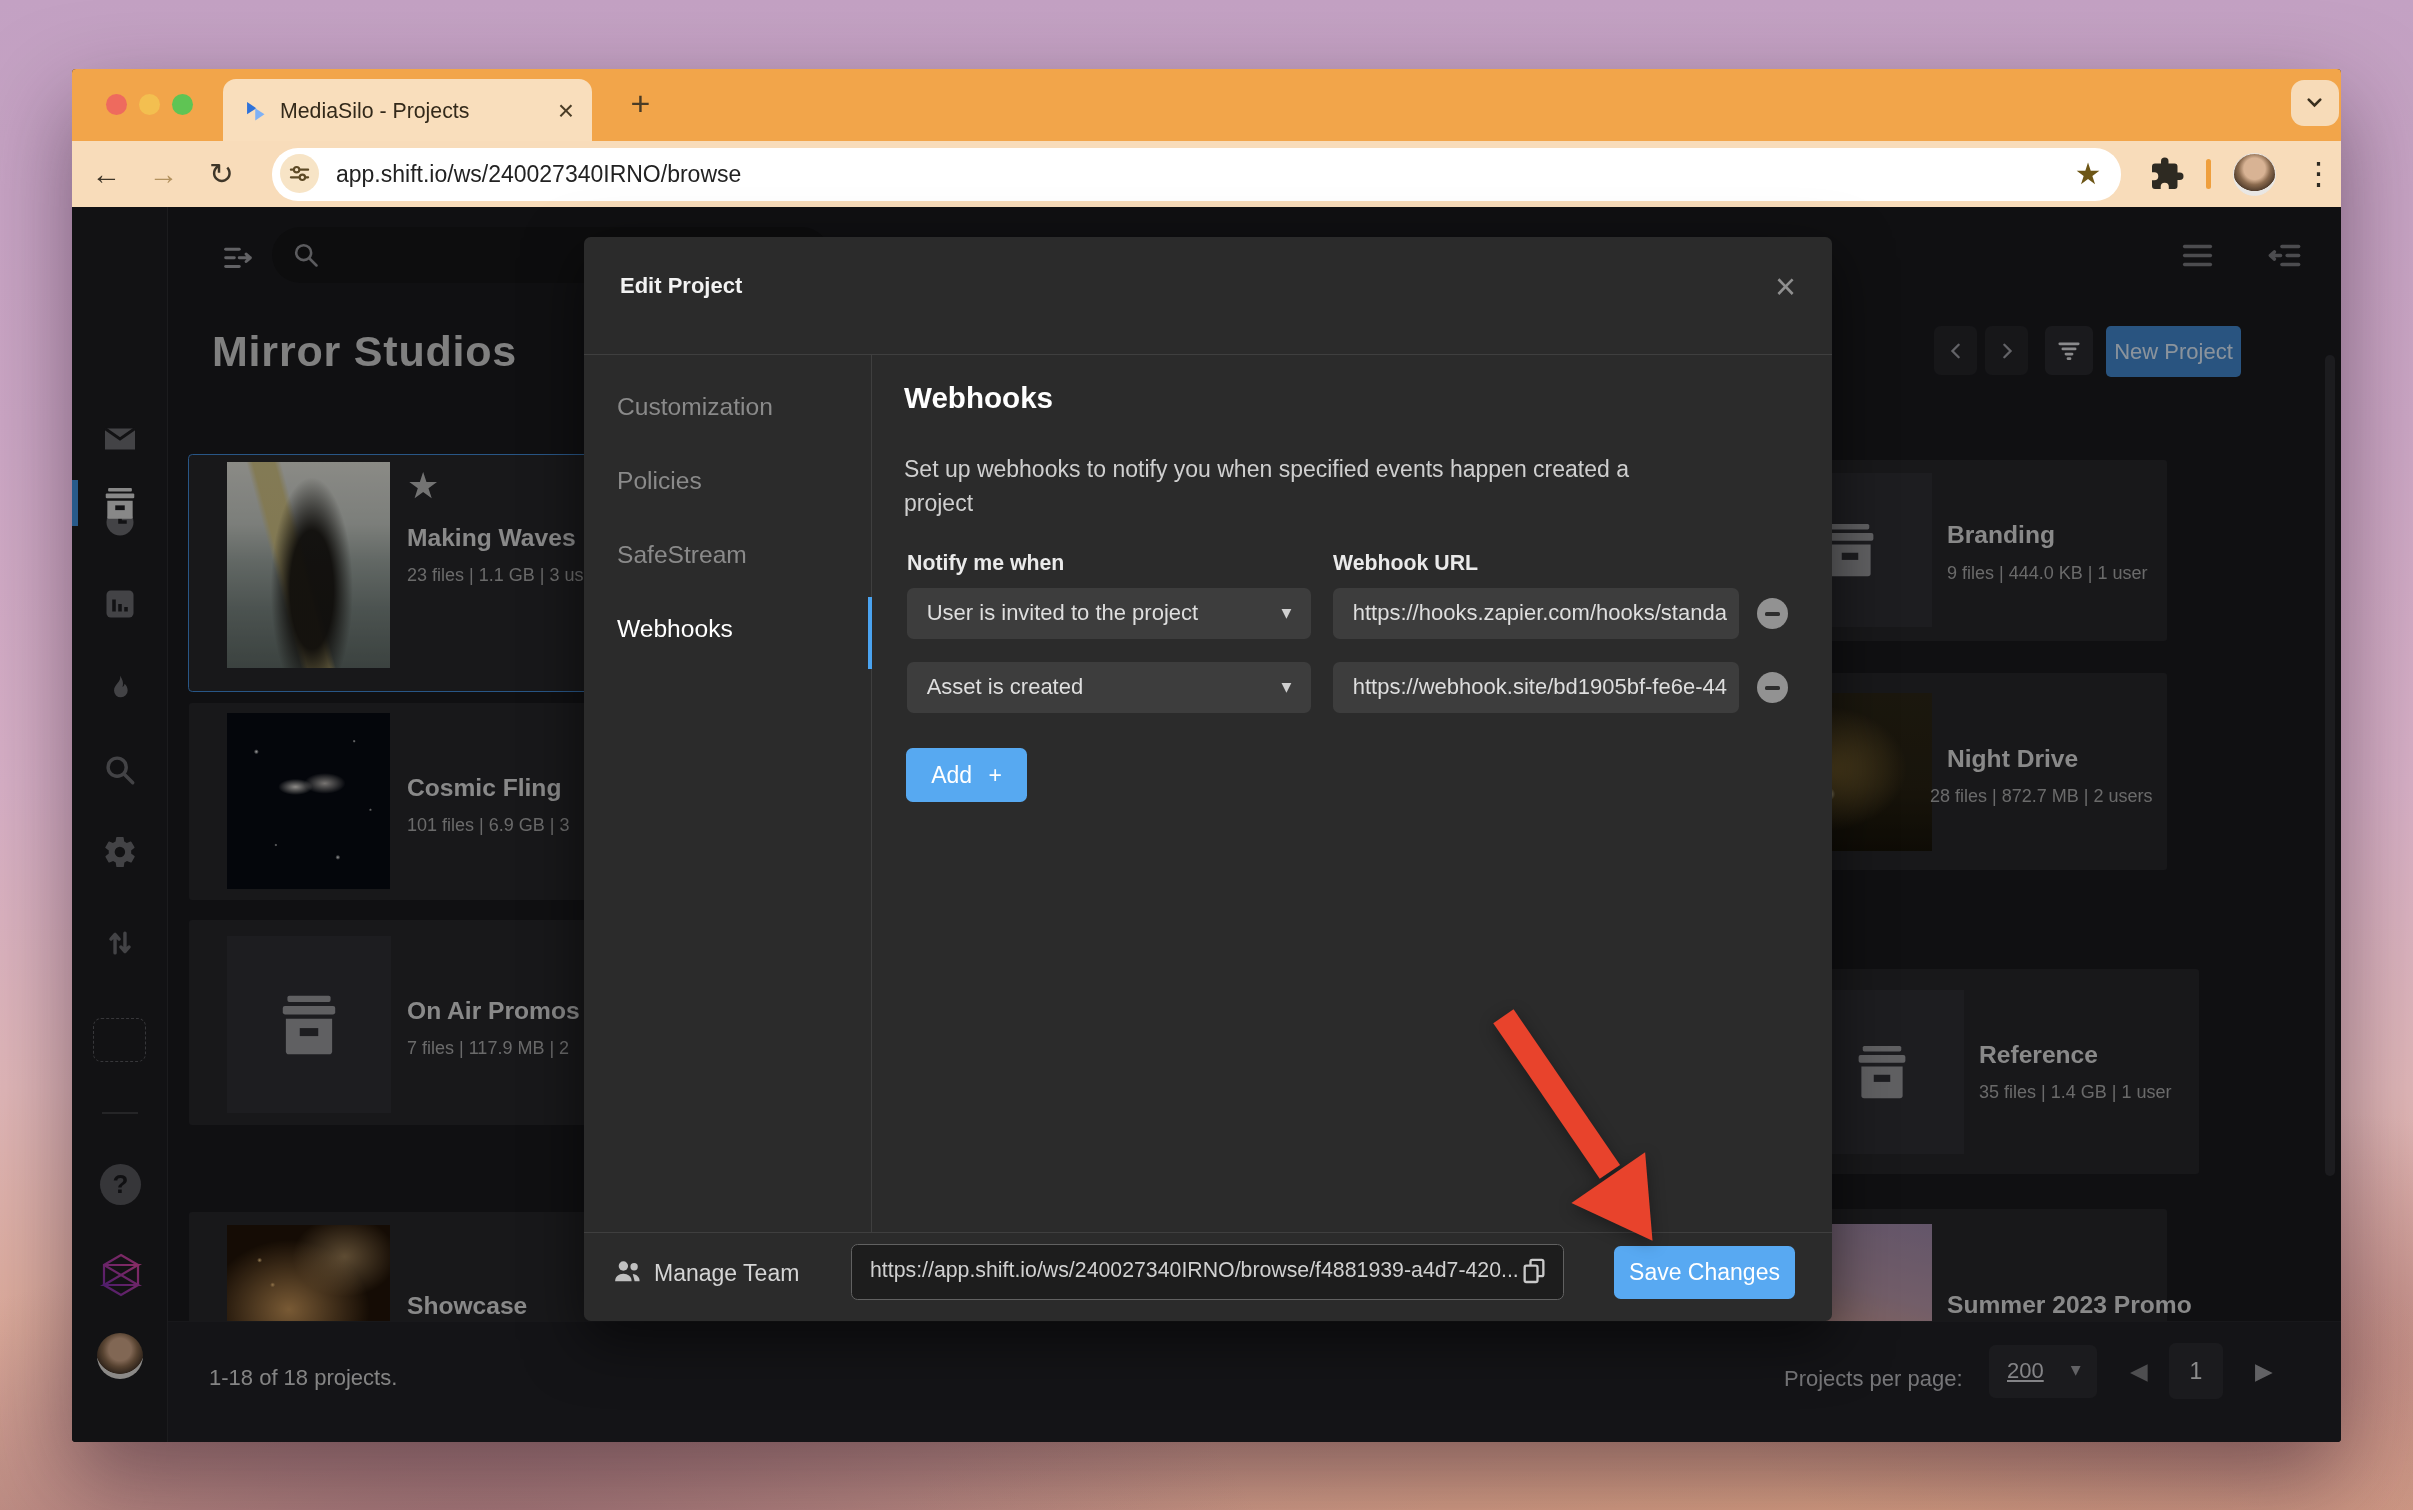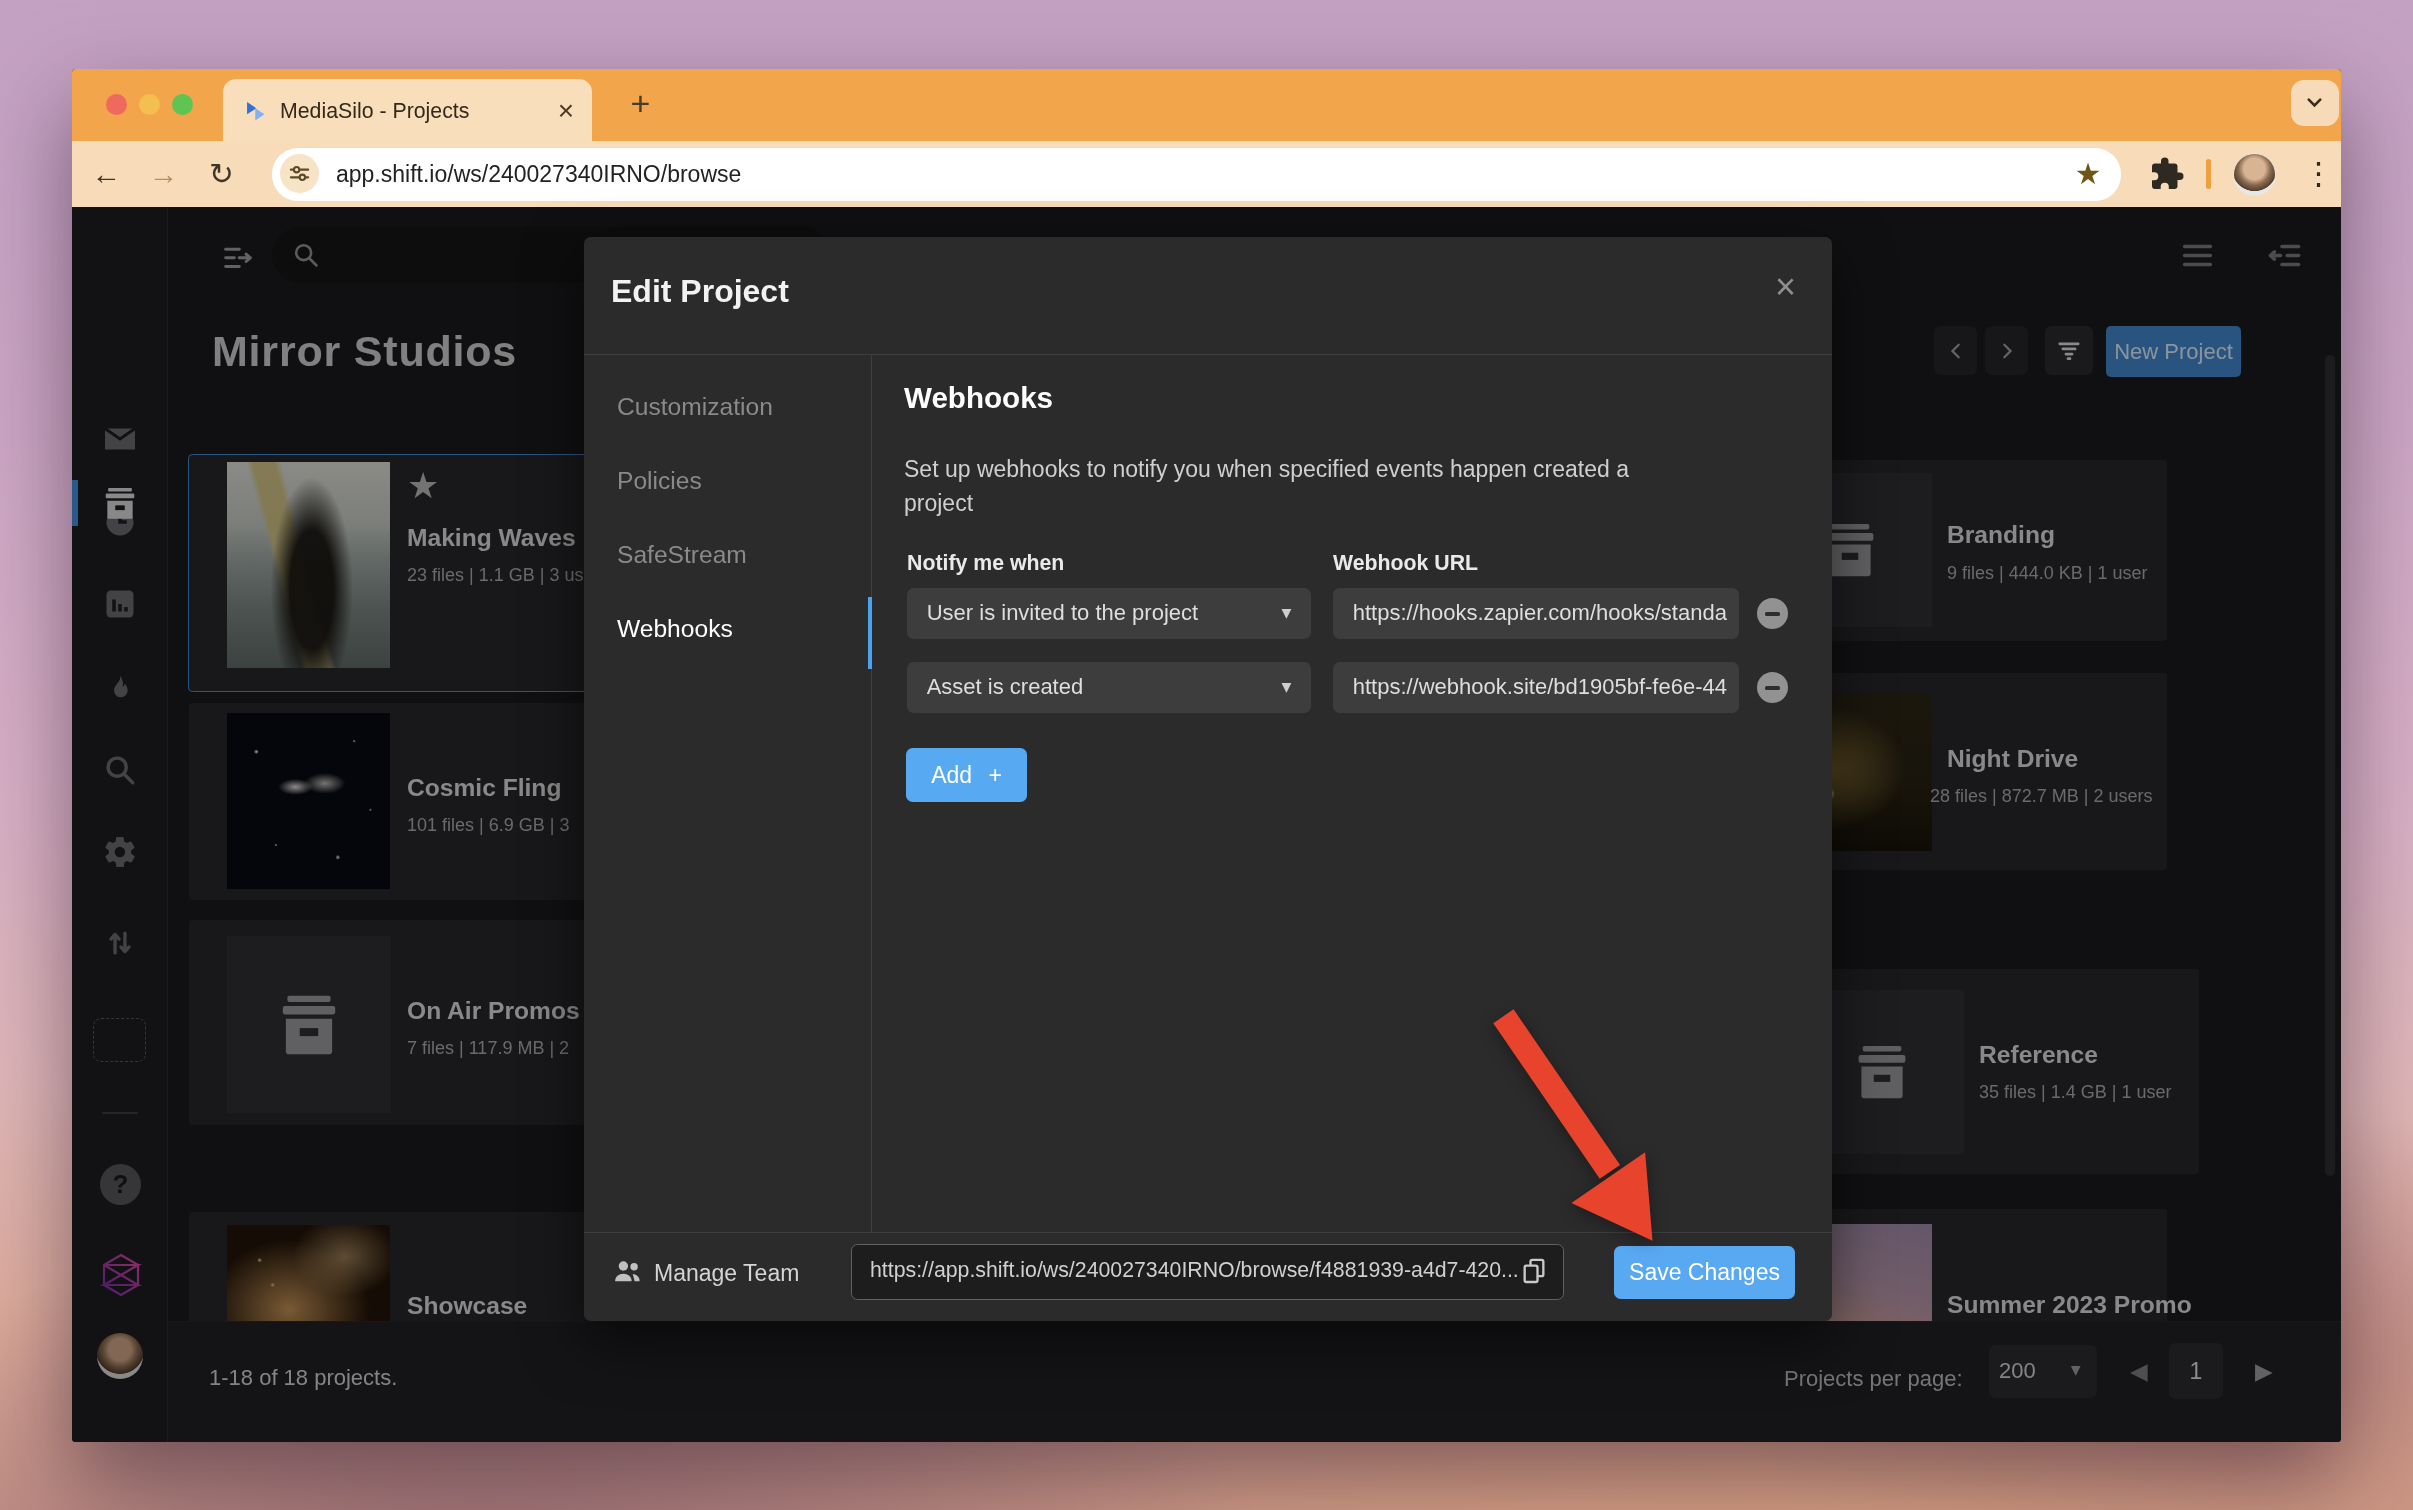--- a/index.html
+++ b/index.html
@@ -103,32 +103,32 @@
       radial-gradient(123px 90px at 32% 48%, rgba(198,158,72,.6), transparent 70%),
       linear-gradient(180deg, #2b2516 0%, #262012 60%, #171309 100%); }
   .th-sunset { background:linear-gradient(195deg,#9c86a6 0%,#b393a4 40%,#cf9d92 70%,#e0a988 100%); }
 
   .scroll-thumb { position:absolute; left:2253px; top:148px; width:9.9px; height:821px; border-radius:4.9px; background:#2c2c31; }
 
   .statusbar { position:absolute; left:96px; bottom:0; width:2173px; height:121px; background:#202024; border-top:0.8px solid #27272b; }
   .count-text { position:absolute; left:41px; top:43px; font-size:22px; color:#cfcfcf; }
   .pp-label { position:absolute; left:1616px; top:44px; font-size:22px; color:#b9b9bd; }
   .pp-select { position:absolute; left:1821px; top:23px; width:108px; height:53px; border-radius:6.6px; background:#2b2b30; color:#cfcfd3; font-size:22px; }
-  .pp-select .v { position:absolute; left:10px; top:13px; }
+  .pp-select .v { position:absolute; left:18px; top:13px;text-decoration:underline; }
   .pp-select .c { position:absolute; right:16.4px; top:13px; font-size:19.7px; color:#9a9a9e; }
   .pg-prev { position:absolute; left:1962px; top:36px; font-size:23px; color:#7a7a7e; }
   .pg-box { position:absolute; left:2001px; top:21.3px; width:54px; height:56px; border-radius:6.6px; background:#2b2b30; color:#dcdcdc; font-size:23px; text-align:center; line-height:56px; }
   .pg-next { position:absolute; left:2087px; top:36px; font-size:23px; color:#9a9a9e; }
 
   .dim { position:absolute; inset:0; background:rgba(0,0,0,.36); z-index:40; }
 
   
   .modal { position:absolute; left:512px; top:29.6px; width:1248px; height:1084px; background:#2b2b2b; border-radius:6.6px;
     box-shadow:0 19.7px 57px rgba(0,0,0,.55); z-index:50; }
-  .m-title { position:absolute; left:27px; top:36px; font-size:32px; font-weight:bold; color:#f2f2f2; }
+  .m-title { position:absolute; left:36px; top:36px; font-size:22px; font-weight:bold; color:#f2f2f2; }
   .m-close { position:absolute; right:36px; top:29.6px; font-size:36px; color:#8f8f8f; }
   .m-hdiv { position:absolute; left:0; top:117px; width:100%; height:0.8px; background:#3f3f3f; }
   .m-vdiv { position:absolute; left:287px; top:117px; width:0.8px; height:878px; background:#3f3f3f; }
   .m-nav { position:absolute; left:33px; font-size:24.6px; color:#8a8a8a; }
   .m-nav.active { color:#ffffff; }
   .m-navbar { position:absolute; left:284px; top:360px; width:4.1px; height:72px; background:#4aa3f0; }
   .m-heading { position:absolute; left:320px; top:144px; font-size:29.6px; font-weight:bold; color:#fff; }
   .m-desc { position:absolute; left:320px; top:215px; width:739px; font-size:23px; line-height:34px; color:#cfcfcf; }
   .m-label { position:absolute; top:314px; font-size:21.3px; font-weight:bold; color:#eaeaea; }
   .fld { position:absolute; height:51px; border-radius:6.6px; background:#3d3d3d; font-size:22px; color:#dedede; overflow:hidden; }

